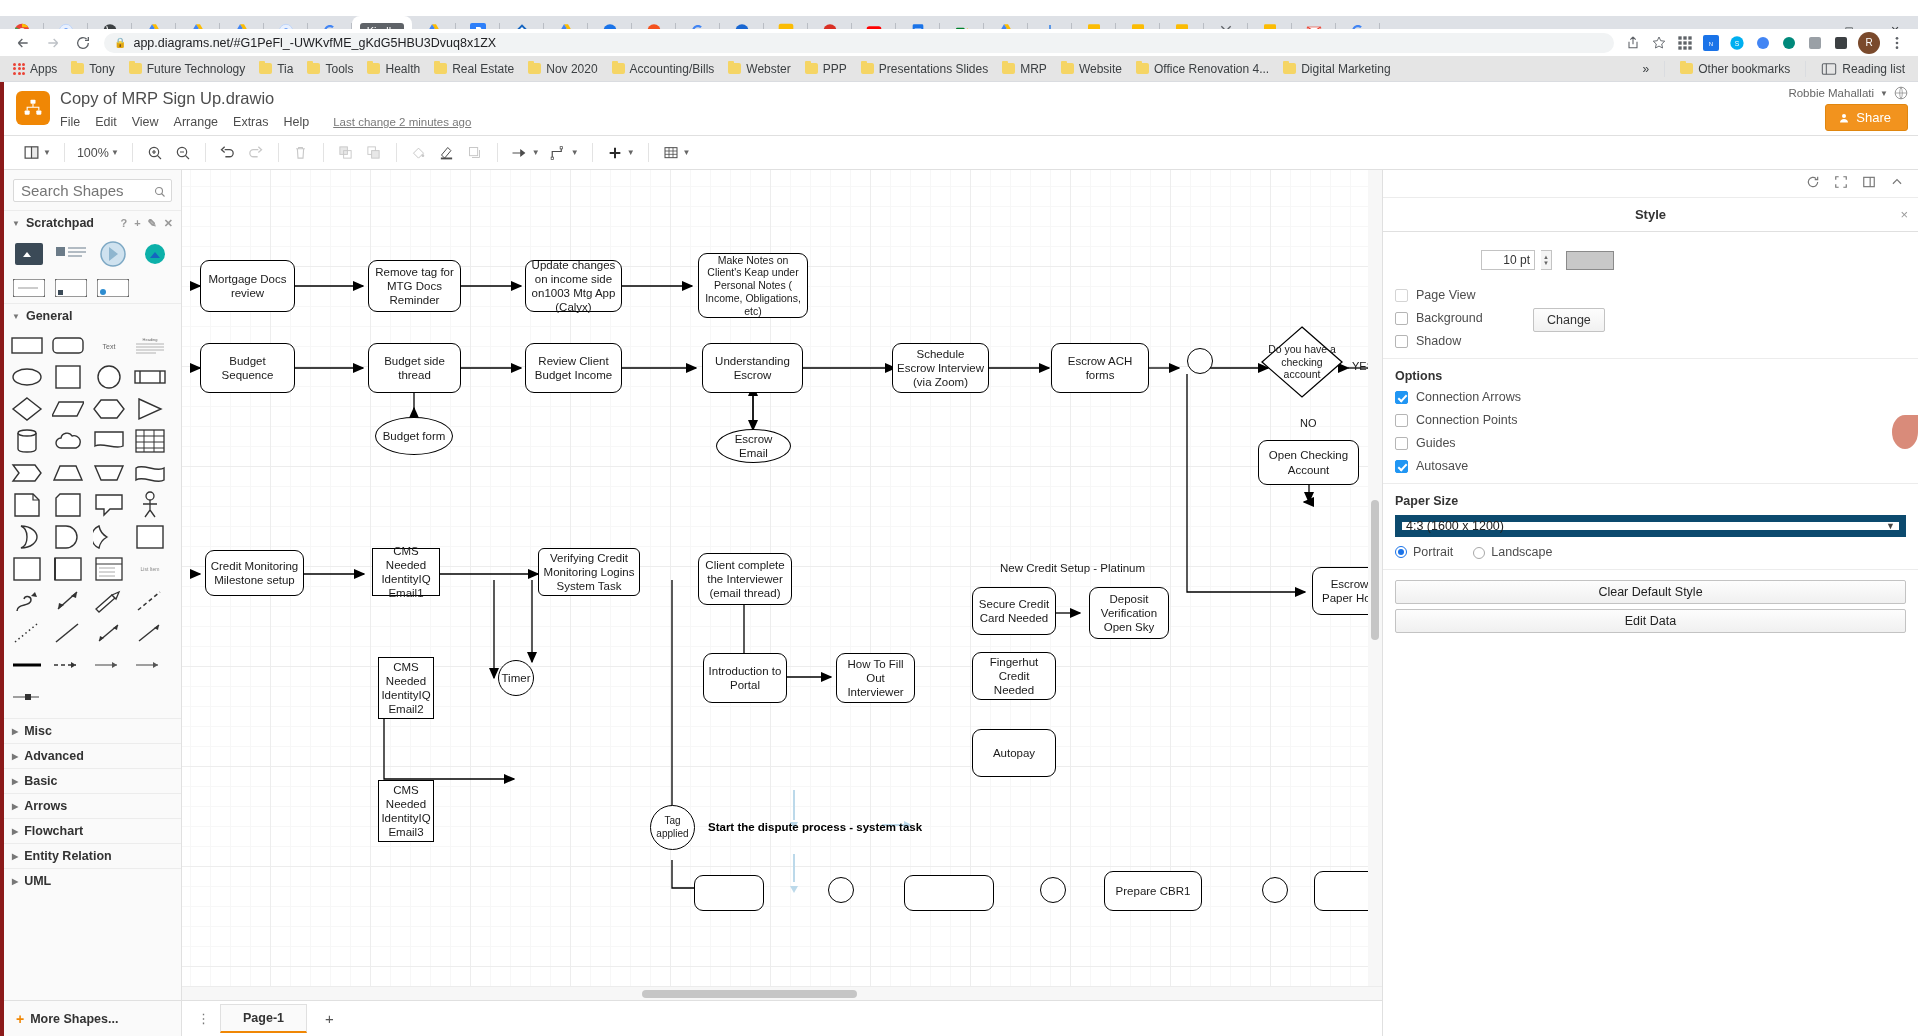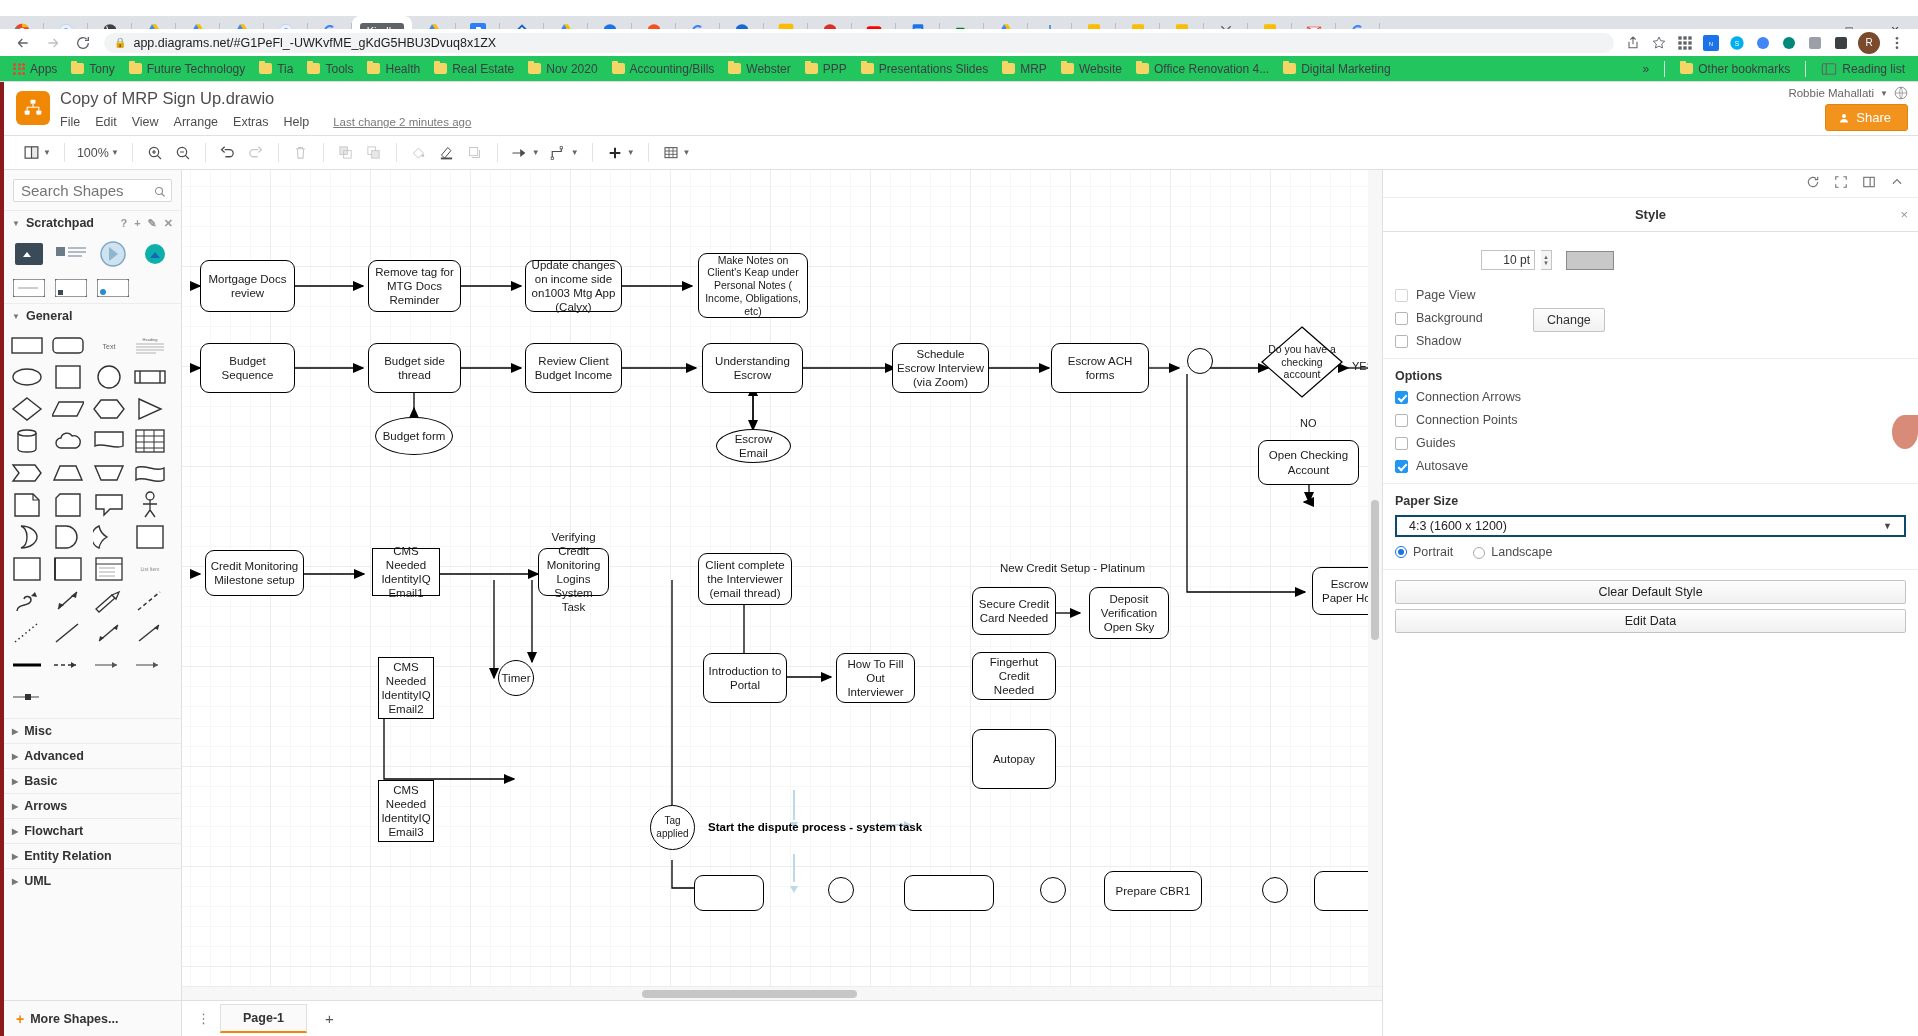--- a/index.html
+++ b/index.html
@@ -54,21 +54,21 @@
     display:flex; align-items:center; padding:0 10px; gap:7px;
     font-size:12.5px; color:#202124;
   }
   .urlbox .lock { font-size:10px; color:#5f6368; }
   .ext-ico { width:26px; height:27px; display:flex; align-items:center; justify-content:center; }
   .avatar-btn { width:22px;height:22px;border-radius:50%;background:#7a4a2c; margin:0 4px;
                 display:flex;align-items:center;justify-content:center;color:#fff;font-size:10px;}
 
   .bookmarks {
     position:absolute; left:0; top:56px; width:1918px; height:26px;
-    background:#22c55e; display:flex; align-items:center; padding:0 6px;
+    background:#e5e5e5; display:flex; align-items:center; padding:0 6px;
     border-bottom:1px solid #dadce0;
     font-size:12px; color:#3c4043; white-space:nowrap;
   }
   .bm { display:flex; align-items:center; gap:5px; padding:2px 7px; border-radius:4px; }
   .bm-folder {
     width:13px;height:11px;background:#f5d565;border-radius:1px 2px 2px 2px; flex:none;
     position:relative;
   }
   .bm-folder::before{content:"";position:absolute;left:0;top:-2px;width:6px;height:3px;
     background:#f5d565;border-radius:1px 1px 0 0;}
@@ -190,22 +190,22 @@
   .cb.pale { border-color:#d4d4d4; }
   .ptsize { display:flex;align-items:center;gap:6px; }
   .ptsize .inp { width:54px;height:20px;border:1px solid #c3c3c3;background:#fff;
       font-size:12px;color:#333;display:flex;align-items:center;justify-content:flex-end;padding-right:4px; }
   .ptsize .spin { display:flex;flex-direction:column;font-size:6px;color:#666;line-height:6px;
       border:1px solid #c3c3c3;border-left:0;height:20px;justify-content:center;padding:0 2px;background:#f4f4f4;}
   .colorchip { width:48px;height:19px;border:1px solid #8a8a8a;background:#c8c8c8; }
   .btn-lite { border:1px solid #c3c3c3; background:linear-gradient(#fdfdfd,#f1f1f1);
               font-size:12.5px; color:#333; padding:4px 13px; border-radius:2px; }
   .fmt-label { font-size:12.5px; color:#333; font-weight:bold; margin-bottom:7px; }
-  .sel { width:100%; height:22px; border:2px solid #0c4a6e; background:#fff; font-size:12.5px;
-         color:#222; display:flex; align-items:center; justify-content:space-between; padding:0 12px; }
+  .sel { width:100%; height:22px; border:7px solid #0c4a6e; background:#fff; font-size:12.5px;
+         color:#222; display:flex; align-items:center; justify-content:space-between; padding:0 4px; }
   .radio-row { display:flex; gap:20px; margin-top:8px; font-size:12.5px; color:#4d4d4d; align-items:center; }
   .rd { width:12px;height:12px;border-radius:50%;border:1px solid #a8a8a8;background:#fff;position:relative; }
   .rd.on { border-color:#1a73e8; }
   .rd.on::after{content:"";position:absolute;left:2px;top:2px;width:6px;height:6px;border-radius:50%;background:#1a73e8;}
   .btn-wide { width:100%; border:1px solid #c3c3c3; background:linear-gradient(#fdfdfd,#f0f0f0);
               font-size:12.5px; color:#222; padding:4px 0; text-align:center; margin-bottom:5px; border-radius:2px; }
   .cursor-blob { position:absolute; right:0px; top:245px; width:26px; height:34px;
                  border-radius:50% 0 50% 50%; background:#d98b7a; }
 </style>
 </head>
@@ -1186,36 +1186,36 @@
         </svg>
       <span style="position:relative; font-size:10.5px; line-height:1.2;">Do you have a checking account</span>
     </div>
     <div class="edge-lbl" style="left:1170px; top:190px;">YES</div>
     <div class="edge-lbl" style="left:1118px; top:247px;">NO</div>
 
     <div class="node rr" style="left:1076px; top:270px; width:101px; height:45px;">Open Checking Account</div>
 
     <div class="node rr" style="left:23px;  top:380px; width:99px; height:46px;">Credit Monitoring Milestone setup</div>
     <div class="node sq" style="left:190px; top:378px; width:68px; height:48px;">CMS Needed IdentityIQ Email1</div>
-    <div class="node rr" style="left:356px; top:378px; width:71px; height:48px;">Verifying Credit Monitoring Logins System Task</div>
+    <div class="node rr" style="left:356px; top:378px; width:102px; height:48px;border-radius:6px;">Verifying Credit Monitoring Logins System Task</div>
     <div class="node rr" style="left:516px; top:383px; width:94px; height:52px;">Client complete the Interviewer (email thread)</div>
 
     <div class="node sq" style="left:196px; top:487px; width:56px; height:62px;">CMS Needed IdentityIQ Email2</div>
     <div class="node ell" style="left:316px; top:490px; width:36px; height:36px;">Timer</div>
     <div class="node sq" style="left:196px; top:610px; width:56px; height:62px;">CMS Needed IdentityIQ Email3</div>
 
     <div class="node rr" style="left:521px; top:483px; width:84px; height:50px;">Introduction to Portal</div>
     <div class="node rr" style="left:654px; top:483px; width:79px; height:50px;">How To Fill Out Interviewer</div>
     <div class="node ell" style="left:468px; top:635px; width:45px; height:45px; font-size:10px;">Tag applied</div>
 
     <div class="grp-lbl" style="left:818px; top:392px;">New Credit Setup - Platinum</div>
     <div class="node rr" style="left:790px; top:417px; width:84px; height:48px;">Secure Credit Card Needed</div>
     <div class="node rr" style="left:907px; top:417px; width:80px; height:52px;">Deposit Verification Open Sky</div>
     <div class="node rr" style="left:790px; top:482px; width:84px; height:48px;">Fingerhut Credit Needed</div>
-    <div class="node rr" style="left:790px; top:559px; width:84px; height:60px;">Autopay</div>
+    <div class="node rr" style="left:790px; top:559px; width:84px; height:48px;">Autopay</div>
 
     <div class="node rr" style="left:1130px; top:397px; width:75px; height:48px;">Escrow Paper Hou</div>
 
     <div class="bold-lbl" style="left:526px; top:651px;">Start the dispute process - system task</div>
 
     <div class="node rr" style="left:512px; top:705px; width:70px; height:36px;"></div>
     <div class="node circ" style="left:646px; top:707px; width:26px; height:26px;"></div>
     <div class="node rr" style="left:722px; top:705px; width:90px; height:36px;"></div>
     <div class="node circ" style="left:858px; top:707px; width:26px; height:26px;"></div>
     <div class="node rr" style="left:922px; top:701px; width:98px; height:40px;">Prepare CBR1</div>

